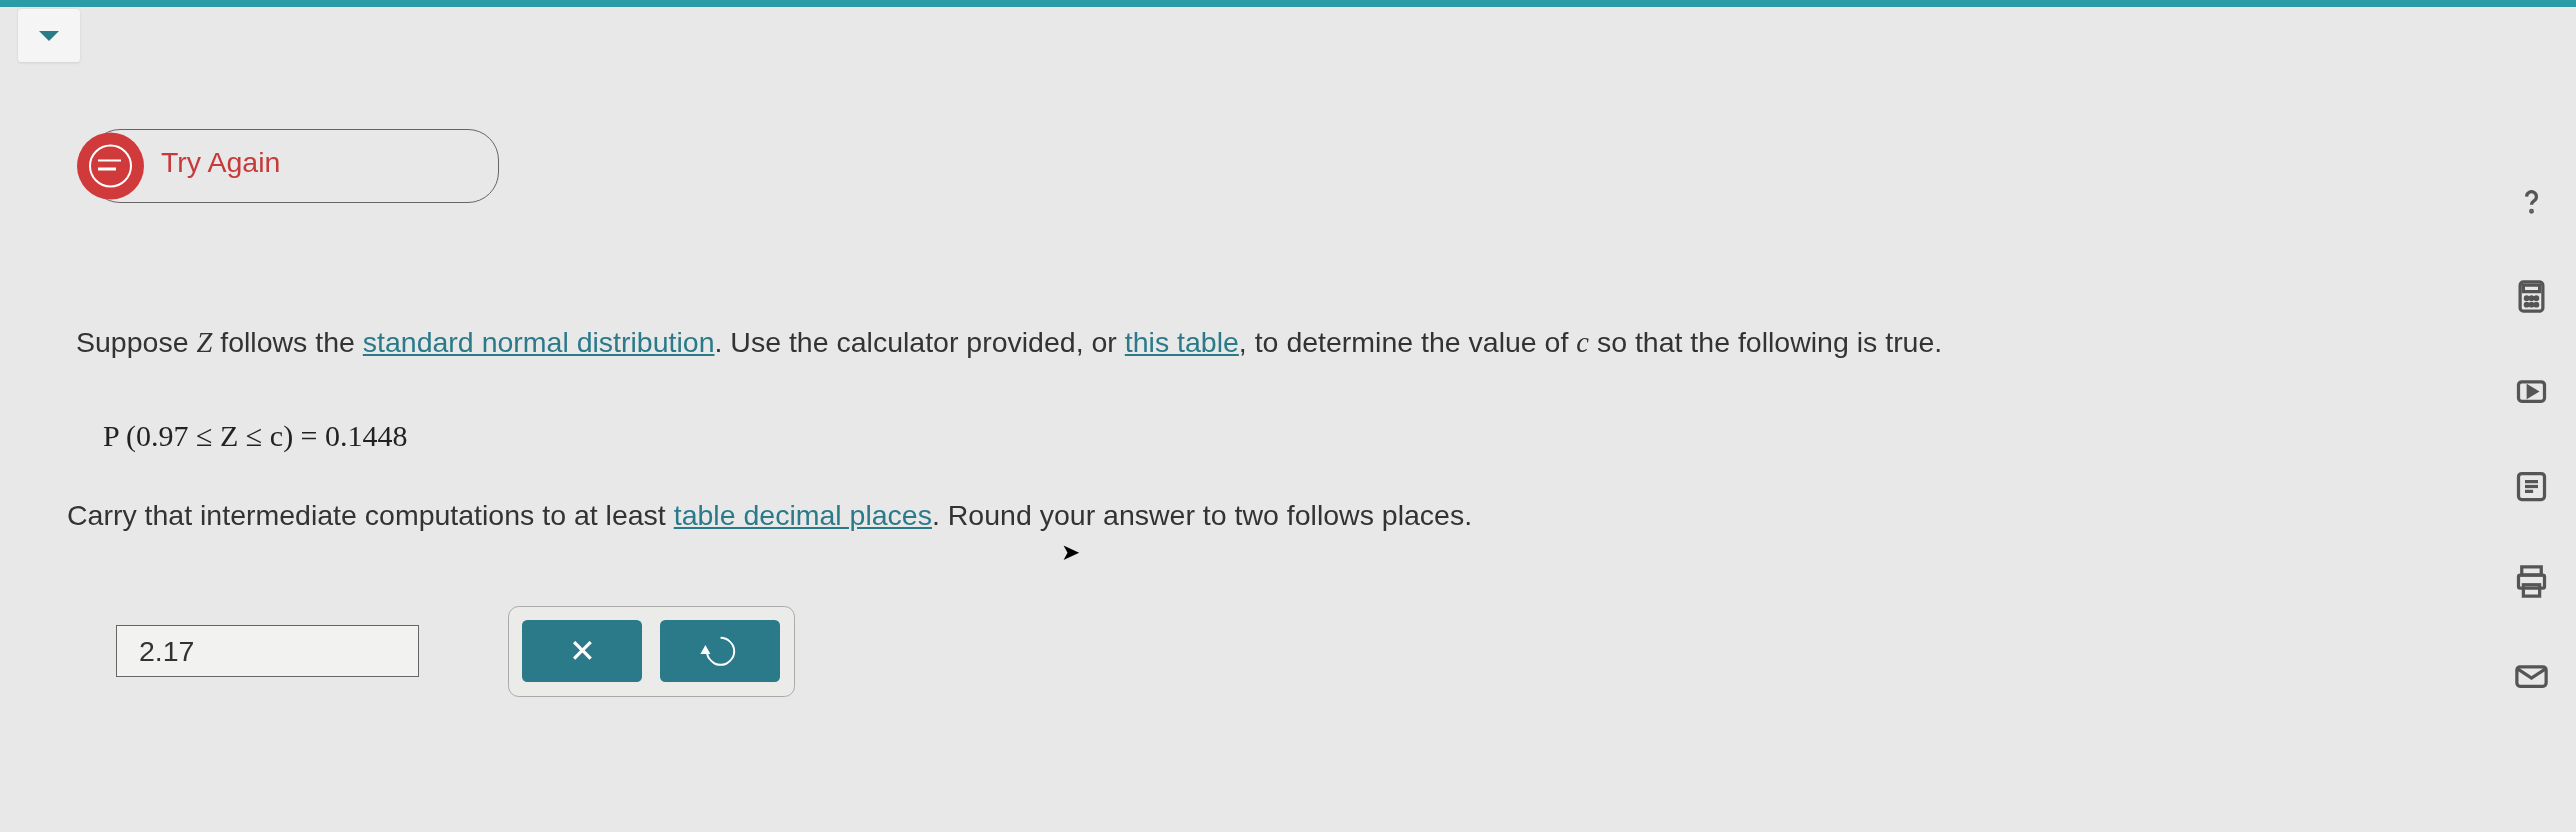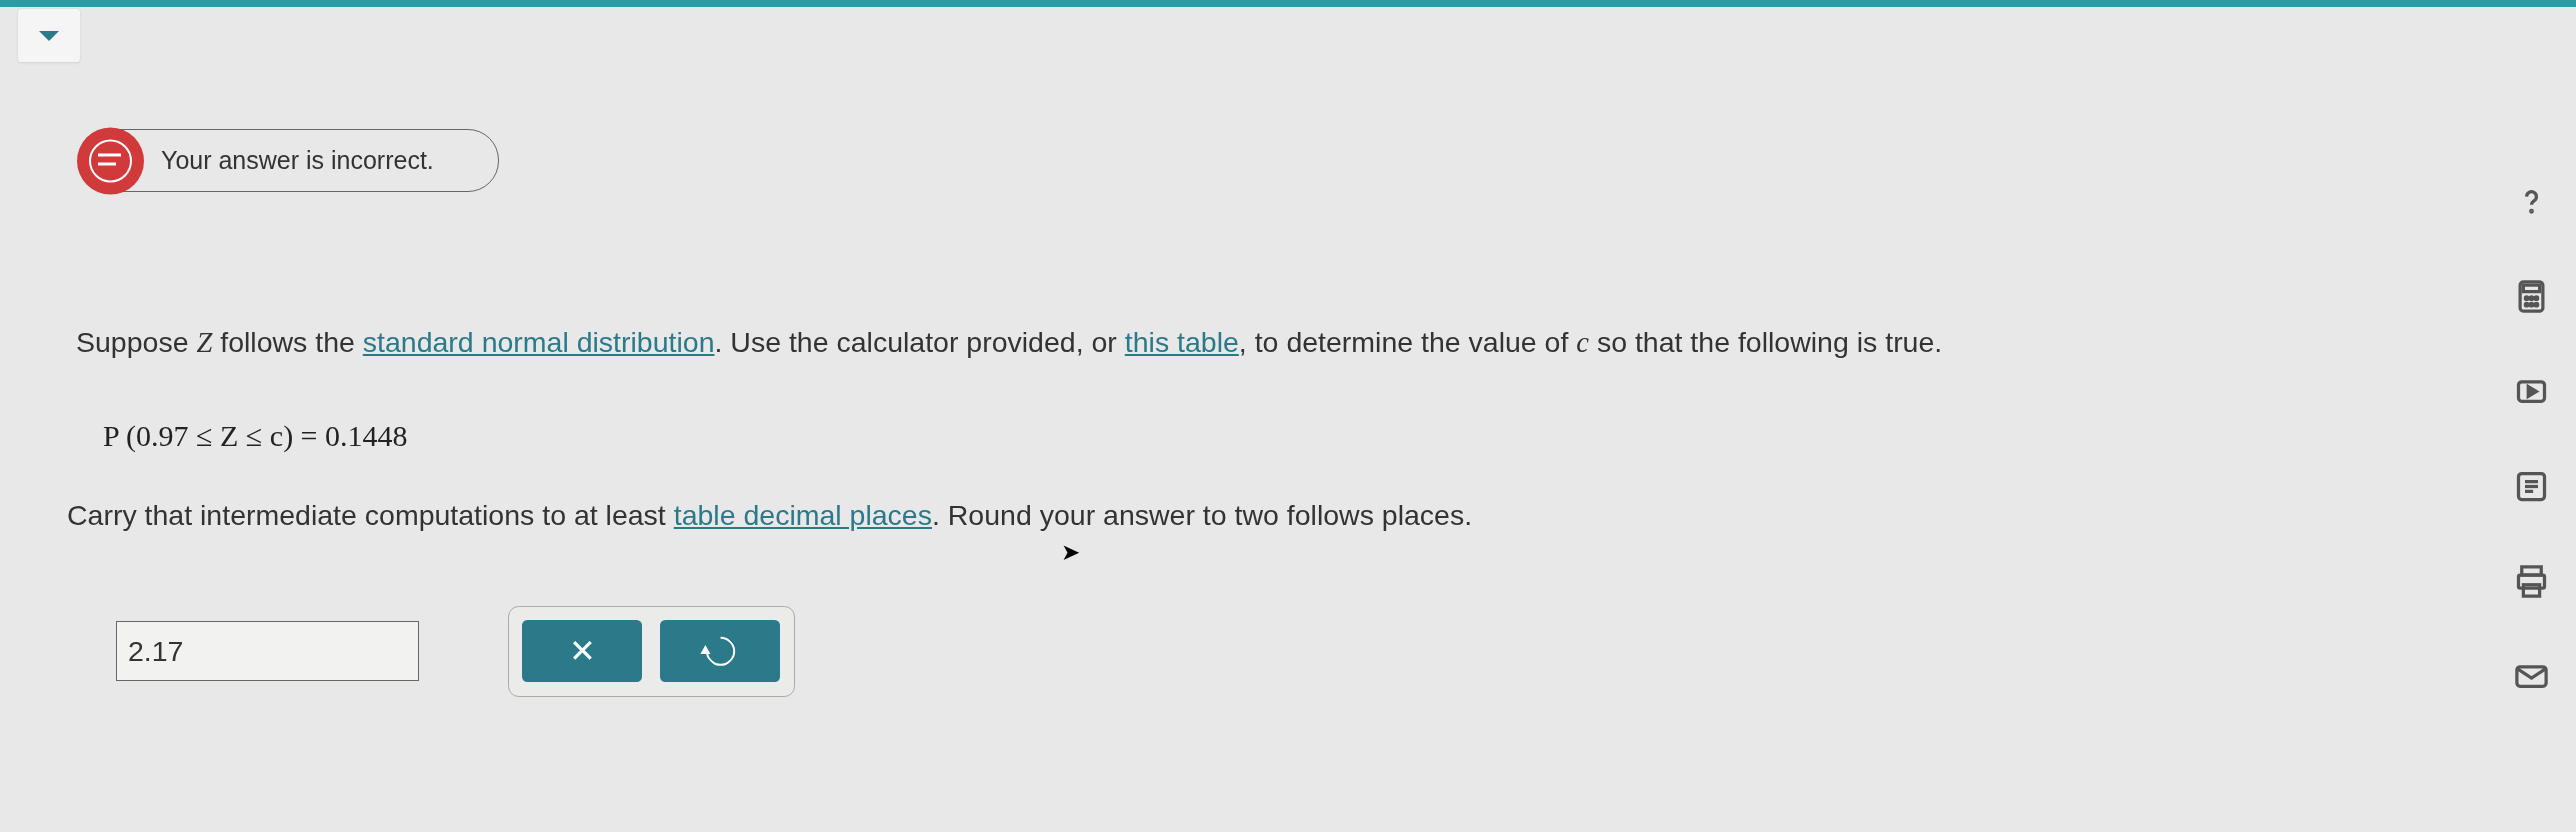--- a/index.html
+++ b/index.html
@@ -131,25 +131,25 @@
     .answer-row {
       position: absolute;
       top: 606px;
       left: 116px;
       display: flex;
       align-items: center;
       gap: 89px;
     }
     .answer-input {
       width: 303px;
-      height: 60px;
+      height: 52px;
       border: 1.8px solid #666;
       background: #f2f2f0;
       font-size: 28.5px;
-      padding: 0 11px;
+      padding: 0 22px;
       color: #333;
       font-family: Arial, sans-serif;
     }
     .button-group {
       display: flex;
       gap: 18px;
       border: 1.8px solid #aaa;
       border-radius: 10.7px;
       padding: 13.4px;
       background: #ebebea;
@@ -231,21 +231,21 @@
 <div class="top-bar"></div>
 
 <div class="expand-btn">
   <div class="chevron-down"></div>
 </div>
 
 <div class="feedback-box">
   <div class="feedback-icon">
     <div class="feedback-icon-inner"></div>
   </div>
-  <div class="feedback-subtitle">Your answer is incorrect.</div>
+  <div class="feedback-title">Try Again</div>
 </div>
 
 <div class="question-text">
   <span>Suppose </span><span class="italic">Z</span><span> follows the </span><span class="link">standard normal distribution</span><span>. Use the calculator provided, or </span><span class="link">this table</span><span>, to determine the value of </span><span class="italic">c</span><span> so that the following is true.</span>
 </div>
 
 <div class="formula">P (0.97 ≤ Z ≤ c) = 0.1448</div>
 
 <div class="instruction-text">
   <span>Carry that intermediate computations to at least </span><span class="link">table decimal places</span><span>. Round your answer to two follows places.</span>

